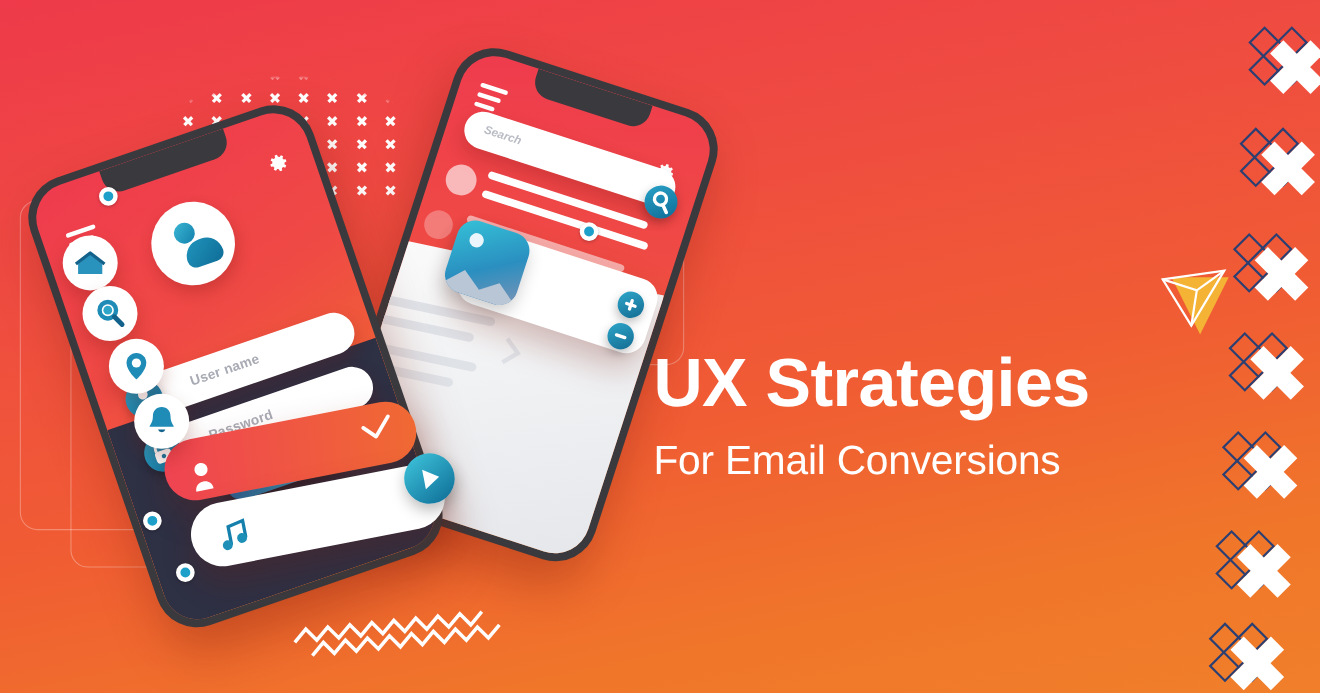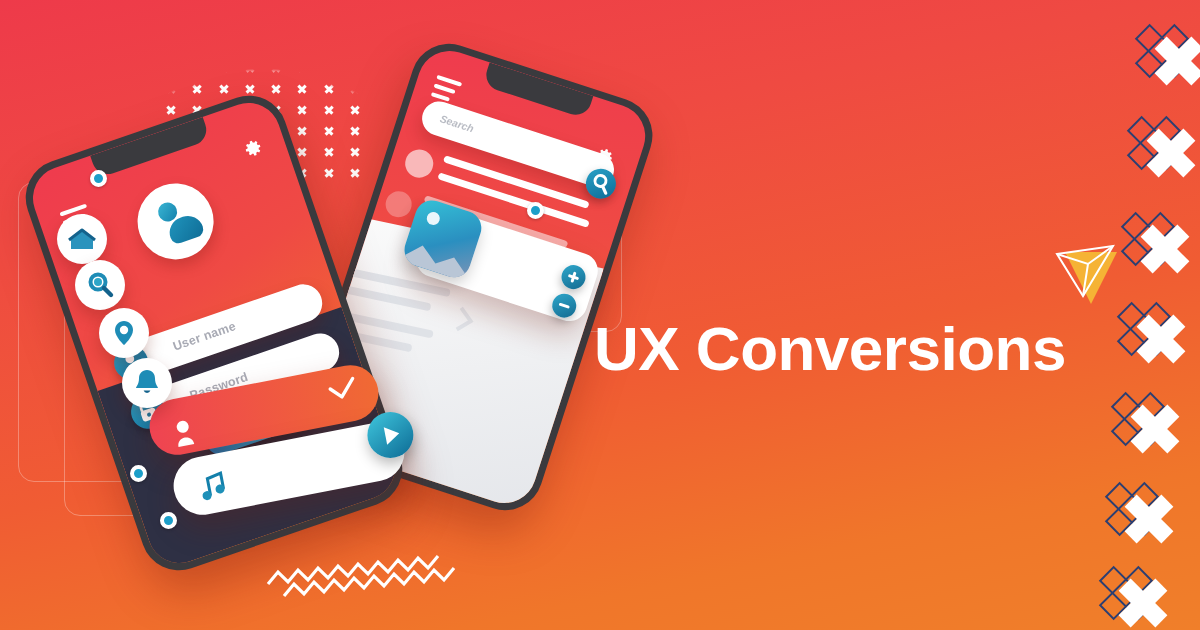--- a/index.html
+++ b/index.html
@@ -395,16 +395,17 @@
         <div class="ol"></div>
         <div class="sh"></div>
       </div>
     <div class="cx" style="left:12px;top:576px;">
         <div class="ol"></div>
         <div class="sh"></div>
       </div>
   </div>
 
   <div class="copy">
-    <h1>UX Conversions</h1>
+    <h1>UX Strategies</h1>
+    <h2>For Email Conversions</h2>
   </div>
 
 </div>
 
 </body></html>

